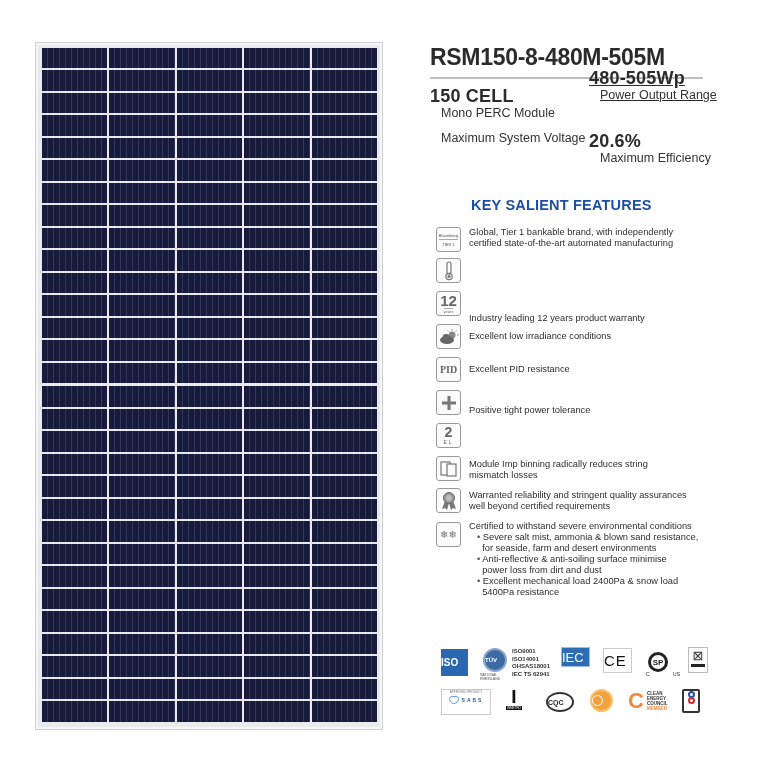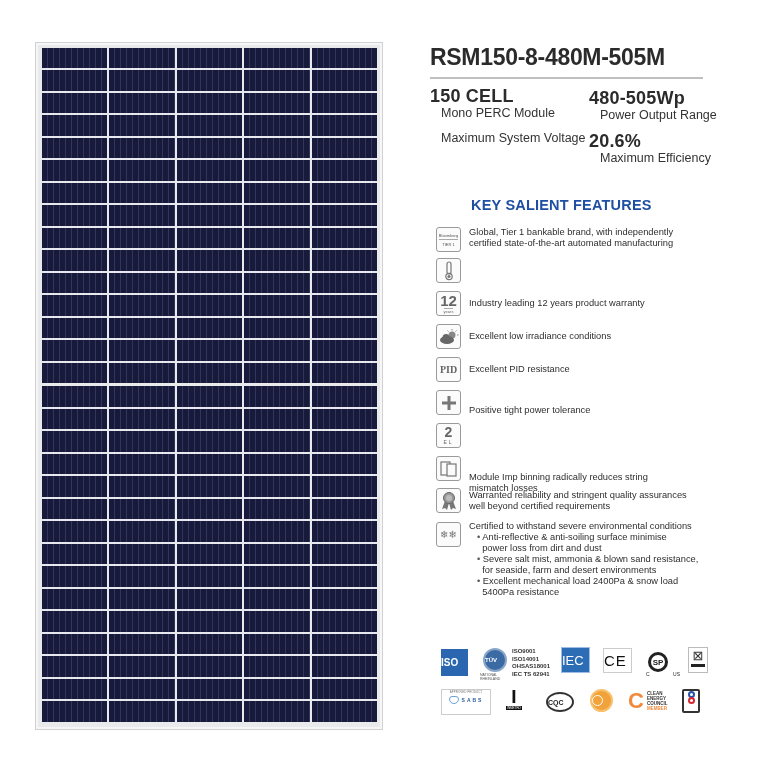--- a/index.html
+++ b/index.html
@@ -32,21 +32,21 @@
     position: absolute; left: 430px; top: 44px;
     font-family: "Liberation Sans", sans-serif; font-weight: 700;
     font-size: 23px; letter-spacing: -0.3px; color: #2b2b2b;
   }
   .title-rule { position: absolute; left: 430px; top: 77px; width: 273px; height: 2px; background: #bfbfbf; }
 
   .spec { position: absolute; }
   .spec .val { font-weight: 700; font-size: 18px; color: #2b2b2b; line-height: 20px; letter-spacing: 0.2px; }
   .spec .lbl { font-size: 12.5px; color: #333; line-height: 15px; margin-left: 11px; }
   .s1 { left: 430px; top: 86px; }
-  .s2 { left: 589px; top: 88px; }
+  .s2 { left: 589px; top: 68px; text-decoration: underline; }
   .s3 { left: 430px; top: 131px; }
   .s4 { left: 589px; top: 131px; }
 
   .features-title {
     position: absolute; left: 471px; top: 197px;
     font-weight: 700; font-size: 14.5px; color: #1f4fa3; letter-spacing: 0.2px;
   }
 
   .feat { position: absolute; left: 436px; display: flex; align-items: flex-start; }
   .feat .ico {
@@ -57,21 +57,21 @@
   .feat .txt { margin-left: 8px; font-size: 9.3px; line-height: 11px; color: #2e2e2e; width: 260px; }
   .feat .txt .sub { display: block; padding-left: 8px; }
   .feat .txt .sub::before { content: "• "; color: #555; }
 
   
   .logo { position: absolute; display: flex; align-items: center; justify-content: flex-start; }
   .iso { left: 441px; top: 649px; width: 27px; height: 27px; background: #2a67b0; color: #fff; font-weight: 700; font-size: 10px; }
   .tuv { left: 483px; top: 648px; width: 24px; height: 24px; border-radius: 50%; background: #3c6ba3; border: 2px solid #8aa6c9; color: #fff; font-size: 6px; font-weight: 700; }
   .tuv-sub { position: absolute; left: 480px; top: 673px; font-size: 3.5px; color: #555; width: 32px; line-height: 4px; }
   .isolist { position: absolute; left: 512px; top: 648px; font-size: 6px; line-height: 7.5px; color: #333; font-weight: 700; }
-  .iec { left: 561px; top: 647px; width: 29px; height: 26px; background: #2d6db6; color: #fff; font-size: 13px; font-weight: 400; border: 1px solid #9fbde2; }
+  .iec { left: 561px; top: 647px; width: 29px; height: 20px; background: #2d6db6; color: #fff; font-size: 13px; font-weight: 400; border: 1px solid #9fbde2; }
   .ce { left: 603px; top: 648px; width: 29px; height: 25px; border: 1px solid #ccc; font-size: 15px; font-weight: 400; color: #111; letter-spacing: 1px; }
   .csa { left: 648px; top: 648px; width: 28px; height: 28px; font-size: 12px; font-weight: 700; color: #222; }
   .csa .c { width: 20px; height: 20px; border-radius: 50%; border: 3px solid #222; display: flex; align-items: center; justify-content: center; font-size: 8px; }
   .csa .cl { position: absolute; left: -2px; bottom: -1px; font-size: 5px; font-weight: 400; }
   .csa .us { position: absolute; right: -4px; bottom: -1px; font-size: 5px; font-weight: 400; }
   .weee { left: 688px; top: 647px; width: 20px; height: 26px; border: 1px solid #bbb; font-size: 13px; color: #333; flex-direction: column; }
   .weee .bar { width: 14px; height: 3px; background: #222; margin-top: 1px; }
   .sabs { left: 441px; top: 689px; width: 50px; height: 26px; border: 1px solid #ccc; flex-direction: column; font-size: 3px; color: #777; }
   .sabs .row { display: flex; align-items: center; gap: 3px; margin-top: 2px; }
   .sabs .heart { width: 10px; height: 8px; border: 1.5px solid #6aa0d6; border-radius: 5px 5px 8px 8px; }
@@ -290,21 +290,21 @@
         <circle cx="6" cy="15.5" r="1.6" fill="#777"></circle>
       </svg>
   </div>
 </div>
 
 <div class="feat" style="top:291px">
   <div class="ico" style="flex-direction:column;">
     <span style="font-size:15px;line-height:14px;color:#666;">12</span>
     <span style="font-size:4px;line-height:5px;font-weight:400;border-top:1px solid #aaa;">years</span>
   </div>
-  <div class="txt" style="margin-top:7px;">
+  <div class="txt" style="margin-top:22px;">
     <span>Industry leading 12 years product warranty</span>
   </div>
 </div>
 
 <div class="feat" style="top:324px">
   <div class="ico">
     <svg width="20" height="16" viewBox="0 0 20 16">
         <circle cx="13" cy="6" r="3.5" fill="#888"></circle>
         <g stroke="#888" stroke-width="1">
           <line x1="13" y1="0" x2="13" y2="1.5"></line>
@@ -349,21 +349,21 @@
   </div>
 </div>
 
 <div class="feat" style="top:456px">
   <div class="ico">
     <svg width="18" height="16" viewBox="0 0 18 16">
         <rect x="1" y="1" width="9" height="13" fill="none" stroke="#777" stroke-width="1.2"></rect>
         <rect x="7" y="3" width="9" height="12" fill="#fbfbfb" stroke="#777" stroke-width="1.2"></rect>
       </svg>
   </div>
-  <div class="txt" style="margin-top:16px;">
+  <div class="txt" style="margin-top:3px;">
     <span>Module Imp binning radically reduces string</span><br>
     <span>mismatch losses</span>
   </div>
 </div>
 
 <div class="feat" style="top:488px">
   <div class="ico">
     <svg width="16" height="20" viewBox="0 0 16 20">
         <polygon points="4,10 1,18 4,17 6,19 8,12" fill="#777"></polygon>
         <polygon points="12,10 15,18 12,17 10,19 8,12" fill="#777"></polygon>
@@ -374,22 +374,22 @@
   <div class="txt" style="margin-top:2px;">
     <span>Warranted reliability and stringent quality assurances</span><br>
     <span>well beyond certified requirements</span>
   </div>
 </div>
 
 <div class="feat" style="top:522px">
   <div class="ico" style="font-size:10px;color:#777;font-weight:400;">❄❄</div>
   <div class="txt" style="margin-top:-1px;">
     <span>Certified to withstand severe environmental conditions</span>
+    <span class="sub"><span>Severe salt mist, ammonia &amp; blown sand resistance,</span><br>&nbsp;&nbsp;<span>for seaside, farm and desert environments</span></span>
     <span class="sub"><span>Anti-reflective &amp; anti-soiling surface minimise</span><br>&nbsp;&nbsp;<span>power loss from dirt and dust</span></span>
-    <span class="sub"><span>Severe salt mist, ammonia &amp; blown sand resistance,</span><br>&nbsp;&nbsp;<span>for seaside, farm and desert environments</span></span>
     <span class="sub"><span>Excellent mechanical load 2400Pa &amp; snow load</span><br>&nbsp;&nbsp;<span>5400Pa resistance</span></span>
   </div>
 </div>
 
 <div class="logo iso">
     <span>ISO</span>
   </div>
 <div class="logo tuv">
     <span>TÜV</span>
   </div>

